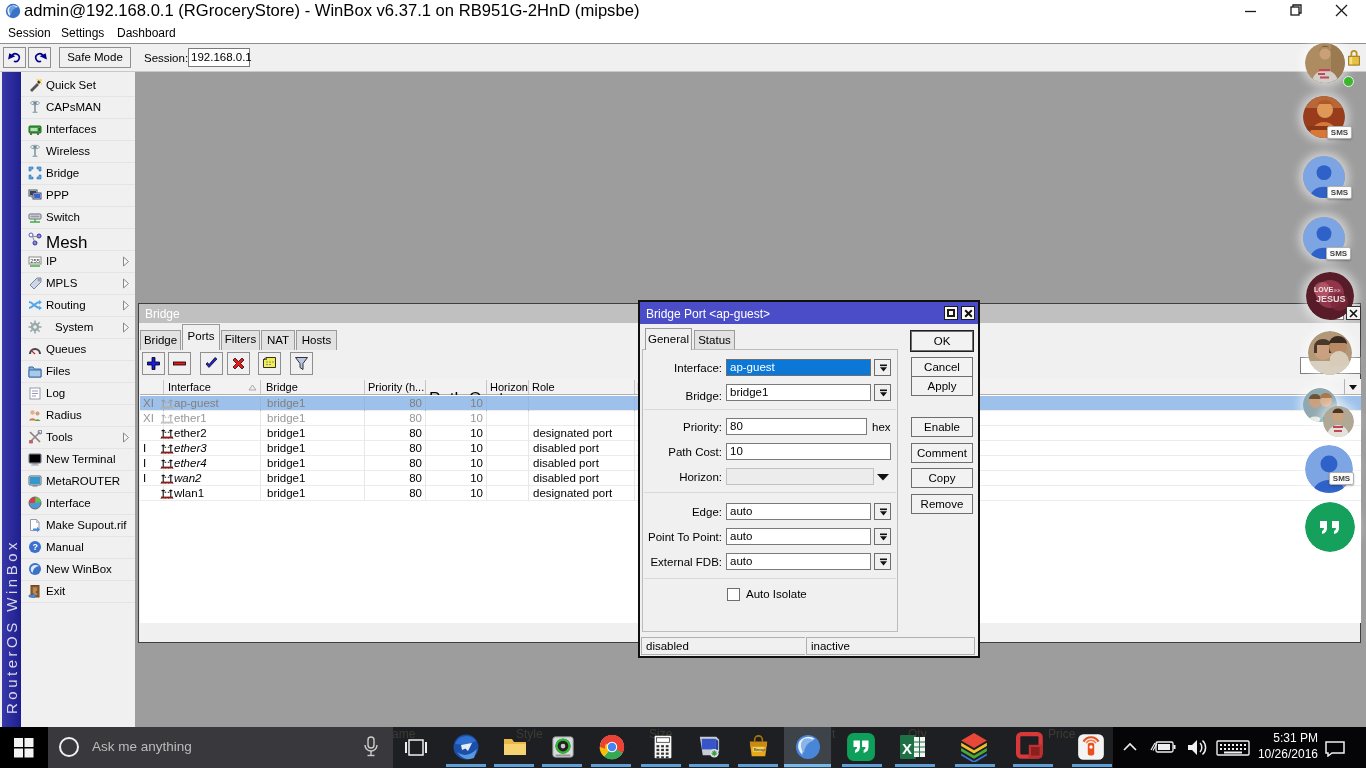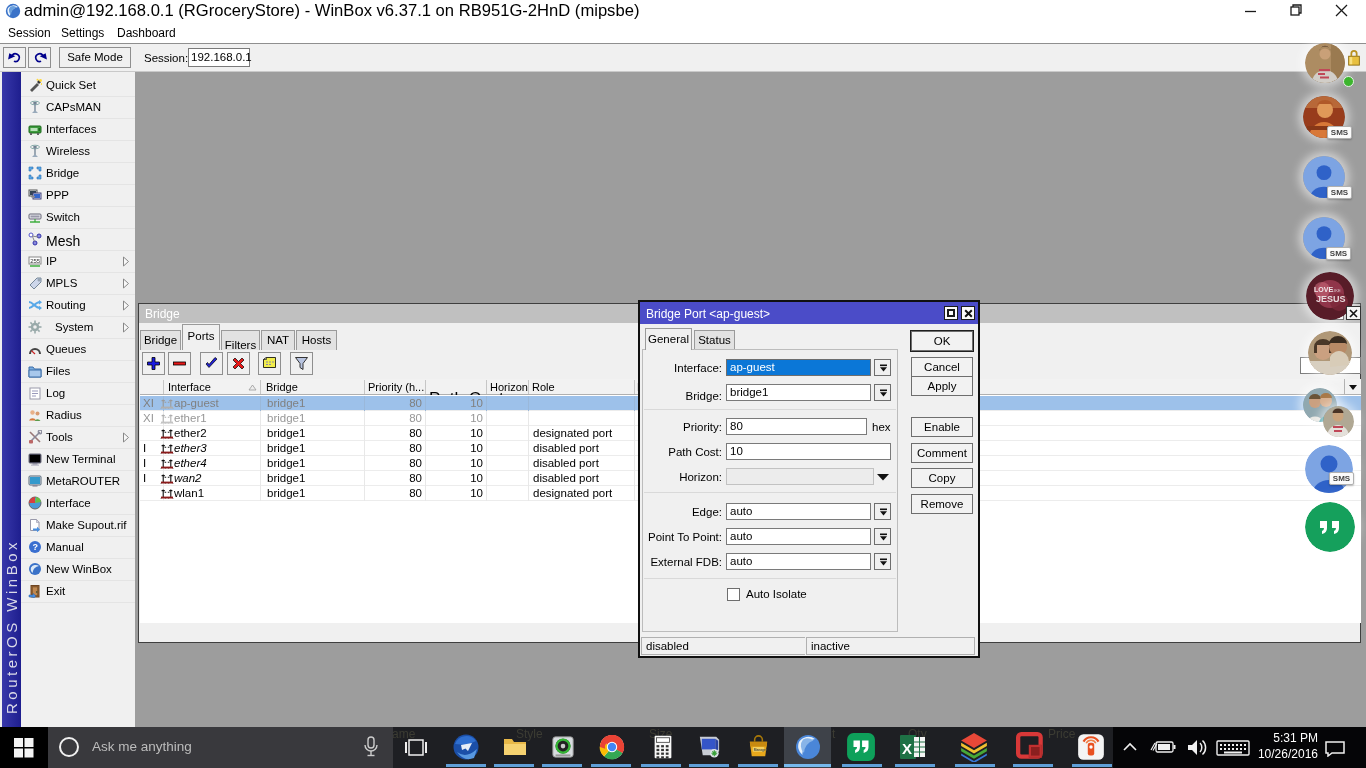--- a/index.html
+++ b/index.html
@@ -125,21 +125,21 @@
         <span style="position:absolute;left:25px;top:4px;font-size:11.5px;color:#000">Switch</span>
       </div>
 <div class="ab" style="left:21px;top:229px;width:114px;height:22px;border-bottom:1px solid #e4e4e4">
         <svg style="position:absolute;left:7px;top:3px" width="14" height="14" viewBox="0 0 14 14">
           <circle cx="3" cy="3" r="2" fill="#fff" stroke="#55c"></circle>
           <circle cx="11" cy="4" r="2" fill="#88d" stroke="#33a"></circle>
           <circle cx="7" cy="11" r="2" fill="#88d" stroke="#33a"></circle>
           <line x1="4" y1="4" x2="10" y2="5" stroke="#888"></line>
           <line x1="4.5" y1="4.5" x2="6.5" y2="9.5" stroke="#888"></line>
         </svg>
-        <span style="position:absolute;left:25px;top:4px;font-size:14px;color:#000">Mesh</span>
+        <span style="position:absolute;left:25px;top:4px;font-size:17px;color:#000">Mesh</span>
       </div>
 <div class="ab" style="left:21px;top:251px;width:114px;height:22px;border-bottom:1px solid #e4e4e4">
         <svg style="position:absolute;left:7px;top:3px" width="14" height="14" viewBox="0 0 14 14">
           <rect x="1" y="3" width="12" height="7" fill="#fff" stroke="#888"></rect>
           <text x="2.2" y="9" font-size="6" fill="#333" font-family="Liberation Sans">255</text>
           <line x1="2" y1="12" x2="12" y2="12" stroke="#3a3" stroke-width="1.4"></line>
         </svg>
         <span style="position:absolute;left:25px;top:4px;font-size:11.5px;color:#000">IP</span>
         <svg style="position:absolute;left:101px;top:5px" width="8" height="11" viewBox="0 0 8 11">
           <path d="M1.5 1 L6.5 5.5 L1.5 10 Z" fill="#f8f8f8" stroke="#888" stroke-width="1"></path>
@@ -292,21 +292,21 @@
 
 <div class="ab" style="left:135px;top:72px;width:1231px;height:655px;background:#9d9d9d"></div>
 
 <div id="bwin">
       <div class="ab" style="left:138px;top:303px;width:1223px;height:340px;background:#f0f0f0;border:1px solid #3f3f3f">
 <div class="ab" style="left:0;top:0;width:1221px;height:19px;background:#c0c0c0"></div>
 <div class="ab" style="left:6px;top:3px;font-size:12px;color:#fff">Bridge</div>
 <div class="ab" style="left:1191px;top:3px;width:14px;height:13px;background:#f4f4f4;border:1px solid #333"></div>
 <div class="ab" style="left:1px;top:26px;width:41px;height:20px;background:#e2e2e2;border:1px solid #9a9a9a;border-bottom:none;font-size:11.5px;text-align:center;padding-top:3px">Bridge</div>
 <div class="ab" style="left:43px;top:20px;width:38px;height:26px;background:#f0f0f0;border:1px solid #9a9a9a;border-bottom:none;z-index:2;font-size:11.5px;text-align:center;padding-top:5px">Ports</div>
-<div class="ab" style="left:82px;top:26px;width:39px;height:20px;background:#e2e2e2;border:1px solid #9a9a9a;border-bottom:none;font-size:11.5px;text-align:center;padding-top:8px">Filters</div>
+<div class="ab" style="left:82px;top:26px;width:39px;height:20px;background:#e2e2e2;border:1px solid #9a9a9a;border-bottom:none;font-size:11.5px;text-align:center;padding-top:2px">Filters</div>
 <div class="ab" style="left:122px;top:26px;width:34px;height:20px;background:#e2e2e2;border:1px solid #9a9a9a;border-bottom:none;font-size:11.5px;text-align:center;padding-top:3px">NAT</div>
 <div class="ab" style="left:157px;top:26px;width:41px;height:20px;background:#e2e2e2;border:1px solid #9a9a9a;border-bottom:none;font-size:11.5px;text-align:center;padding-top:3px">Hosts</div>
 <div class="ab btn" style="left:3px;top:48px;width:23px;height:23px"></div>
         <svg class="ab" style="left:7px;top:52px" width="15" height="15" viewBox="0 0 15 15">
           <path d="M6 1.5 h3 v4.5 h4.5 v3 h-4.5 v4.5 h-3 v-4.5 h-4.5 v-3 h4.5z" fill="#1a1ae0" stroke="#000" stroke-width=".8"></path>
         </svg>
 <div class="ab btn" style="left:29px;top:48px;width:23px;height:23px"></div>
         <svg class="ab" style="left:33px;top:52px" width="15" height="15" viewBox="0 0 15 15">
           <rect x="1.5" y="6" width="12" height="3" fill="#e81818" stroke="#000" stroke-width=".8"></rect>
         </svg>

